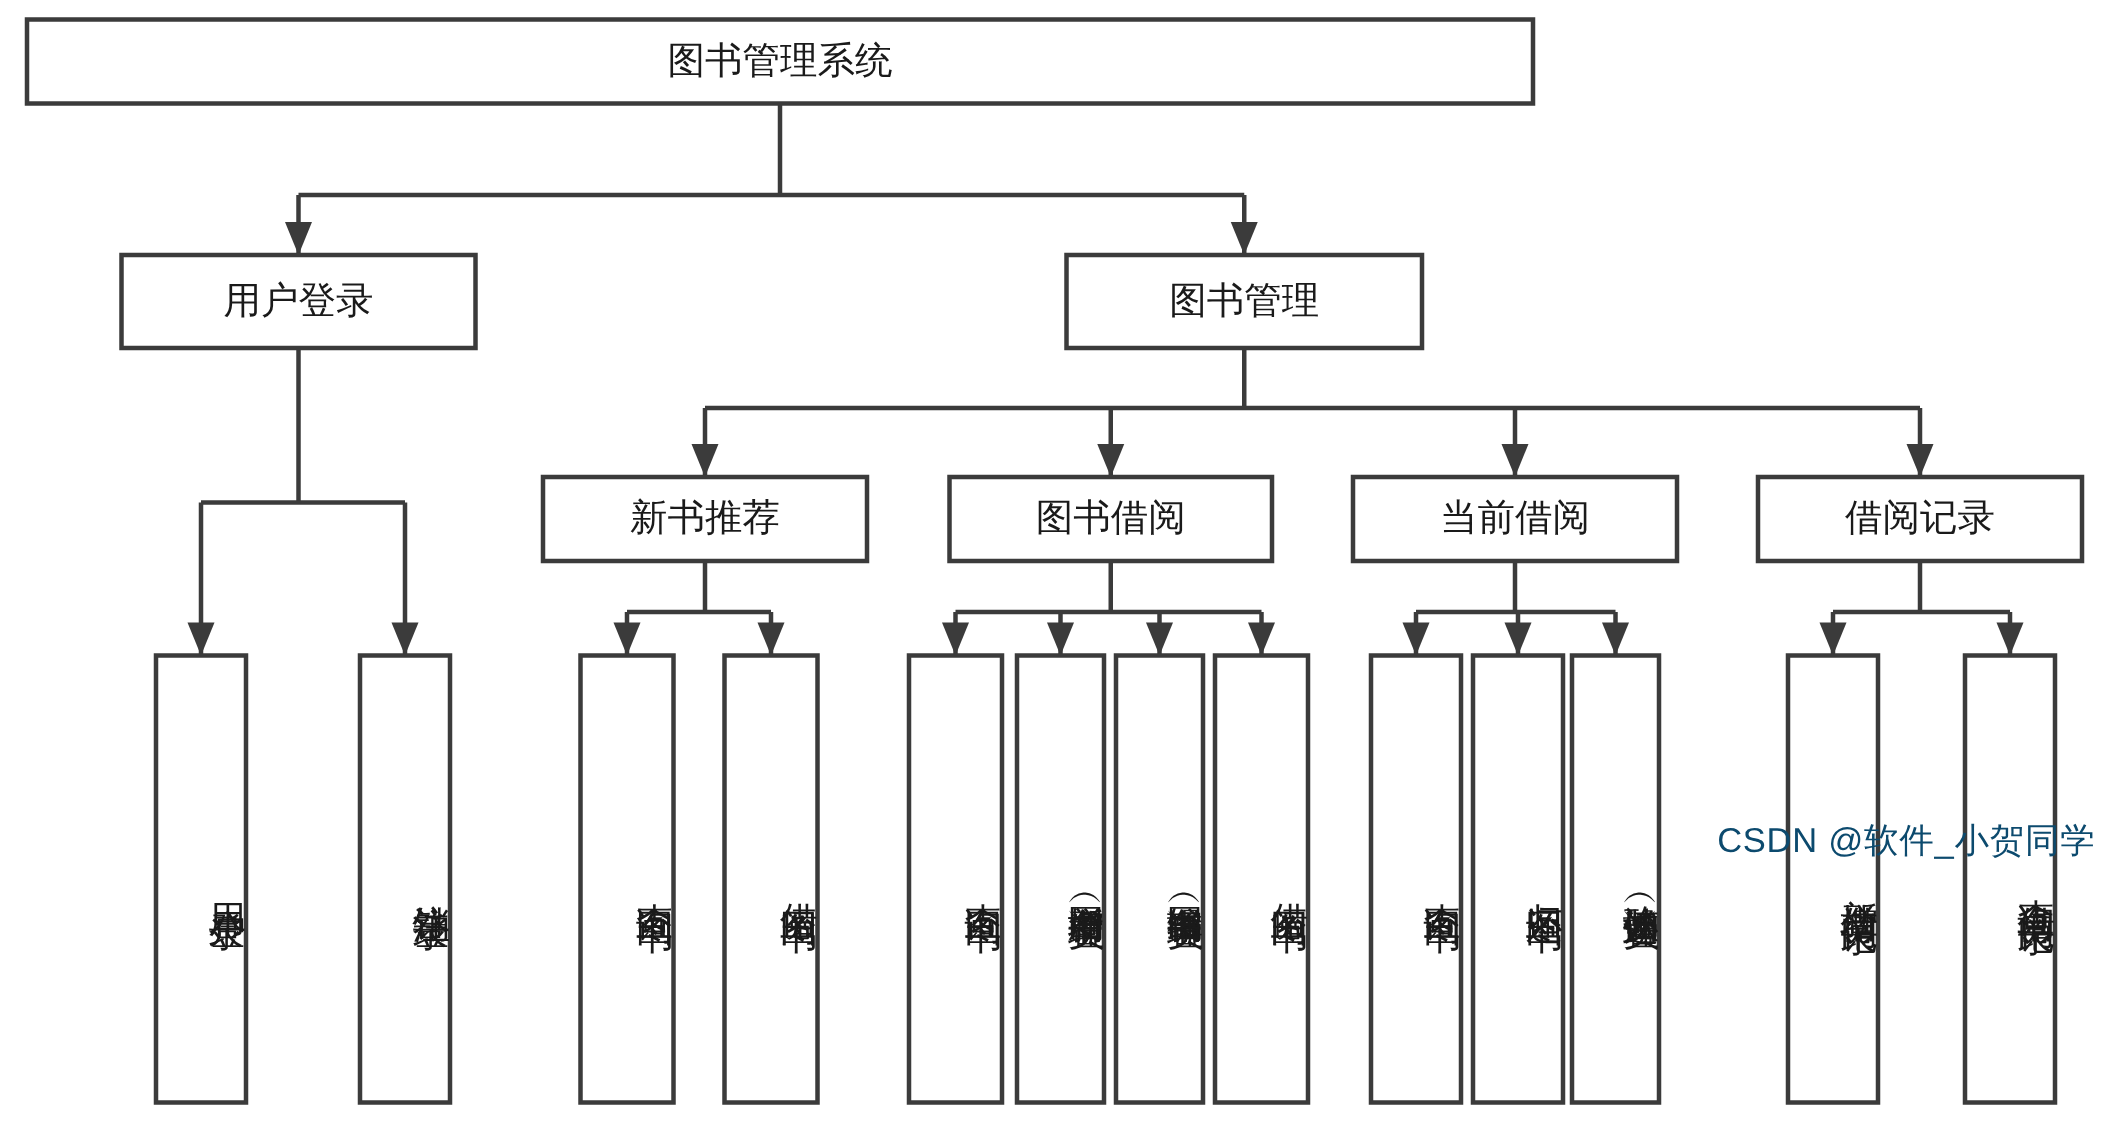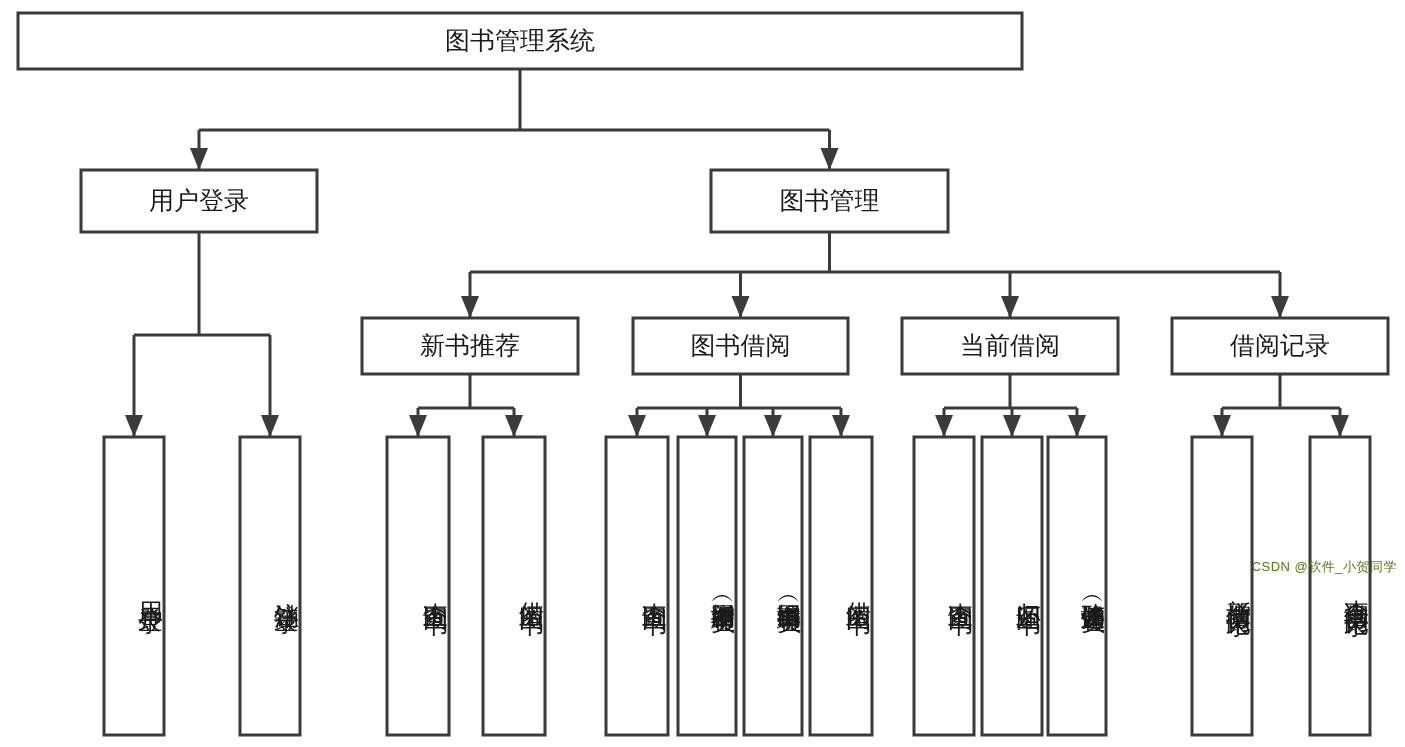--- a/index.html
+++ b/index.html
@@ -65,22 +65,22 @@
     align-items: flex-start;
     justify-content: center;
     pointer-events: none;
     user-select: none;
   }
   .watermark {
     position: absolute;
     right: 8px;
     bottom: 6px;
     font-family: "Liberation Sans", "DejaVu Sans", sans-serif;
-    font-size: 13px;
-    color: #4d7c0f;
+    font-size: 23px;
+    color: #0c4a6e;
     letter-spacing: 0.5px;
     white-space: nowrap;
   }
 </style>
 </head>
 <body>
 
 <div id="diagram-root">
 
   <svg id="tree-svg" viewBox="0 0 1405 747" xmlns="http://www.w3.org/2000/svg">

